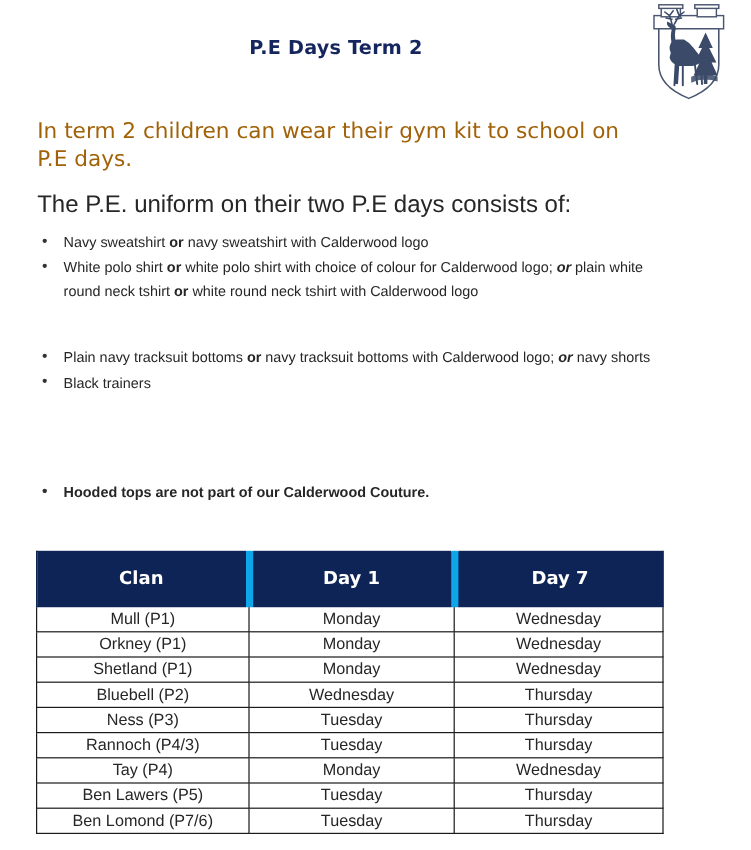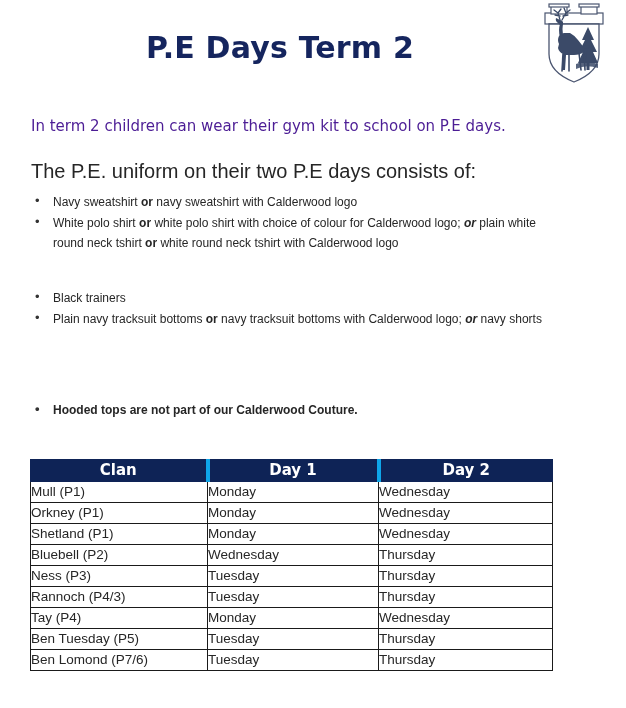--- a/index.html
+++ b/index.html
@@ -27,35 +27,35 @@
 
   
   #title {
     position: absolute;
     top: 30px;
     left: 0;
     width: 560px;
     text-align: center;
     font-family: "DejaVu Sans", sans-serif;
     font-weight: bold;
-    font-size: 30px;
+    font-size: 16px;
     letter-spacing: 0.2px;
     color: #15255e;
   }
 
   
   #intro {
     position: absolute;
-    top: 115px;
+    top: 98px;
     left: 31px;
     width: 500px;
     font-family: "DejaVu Sans", sans-serif;
-    font-size: 15px;
+    font-size: 18px;
     line-height: 23px;
-    color: #4c1d95;
+    color: #a16207;
   }
 
   
   #leadin {
     position: absolute;
     top: 161px;
     left: 31px;
     width: 540px;
     font-size: 20px;
     line-height: 20px;
@@ -110,28 +110,28 @@
   #clan-table th {
     background: #0e2356;
     color: #ffffff;
     font-family: "DejaVu Sans", sans-serif;
     font-weight: bold;
     font-size: 15px;
     height: 21px;
     line-height: 21px;
     text-align: center;
     border: 1px solid #0e2356;
-    padding: 0;
-  }
-  #clan-table th + th { border-left: 4px solid #0ea5e9; }
+    padding: 12px;
+  }
+  #clan-table th + th { border-left: 6px solid #0ea5e9; }
 
   #clan-table td {
     height: 20px;
     line-height: 20px;
-    text-align: left;
+    text-align: center;
     border: 1px solid #1a1a1a;
     padding: 0;
     color: #262626;
     background: #ffffff;
   }
 </style>
 </head>
 <body>
 
 <div id="crest">
@@ -179,38 +179,38 @@
 
 <div id="intro">In term 2 children can wear their gym kit to school on P.E days.</div>
 
 <div id="leadin">The P.E. uniform on their two P.E days consists of:</div>
 
 <ul class="bullets" id="bullets-a">
     <li><span>Navy sweatshirt </span><b>or</b><span> navy sweatshirt with Calderwood logo</span></li>
     <li><span>White polo shirt </span><b>or</b><span> white polo shirt with choice of colour for Calderwood logo; </span><i class="bi">or</i><span> plain white round neck tshirt </span><b>or</b><span> white round neck tshirt with Calderwood logo</span></li>
   </ul>
 <ul class="bullets" id="bullets-b">
+    <li><span>Plain navy tracksuit bottoms </span><b>or</b><span> navy tracksuit bottoms with Calderwood logo; </span><i class="bi">or</i><span> navy shorts</span></li>
     <li><span>Black trainers</span></li>
-    <li><span>Plain navy tracksuit bottoms </span><b>or</b><span> navy tracksuit bottoms with Calderwood logo; </span><i class="bi">or</i><span> navy shorts</span></li>
   </ul>
 <ul class="bullets" id="bullets-c">
     <li><span>Hooded tops are not part of our Calderwood Couture.</span></li>
   </ul>
 
 <table id="clan-table">
   <colgroup>
       <col class="c1">
       <col class="c2">
       <col class="c3">
     </colgroup>
   <thead>
     <tr>
       <th>Clan</th>
       <th>Day 1</th>
-      <th>Day 2</th>
+      <th>Day 7</th>
     </tr>
   </thead>
   <tbody id="clan-table-body">
       <tr>
         <td>Mull (P1)</td>
         <td>Monday</td>
         <td>Wednesday</td>
       </tr>
       <tr>
         <td>Orkney (P1)</td>
@@ -236,21 +236,21 @@
         <td>Rannoch (P4/3)</td>
         <td>Tuesday</td>
         <td>Thursday</td>
       </tr>
       <tr>
         <td>Tay (P4)</td>
         <td>Monday</td>
         <td>Wednesday</td>
       </tr>
       <tr>
-        <td>Ben Tuesday (P5)</td>
+        <td>Ben Lawers (P5)</td>
         <td>Tuesday</td>
         <td>Thursday</td>
       </tr>
       <tr>
         <td>Ben Lomond (P7/6)</td>
         <td>Tuesday</td>
         <td>Thursday</td>
       </tr>
     </tbody>
 </table>

